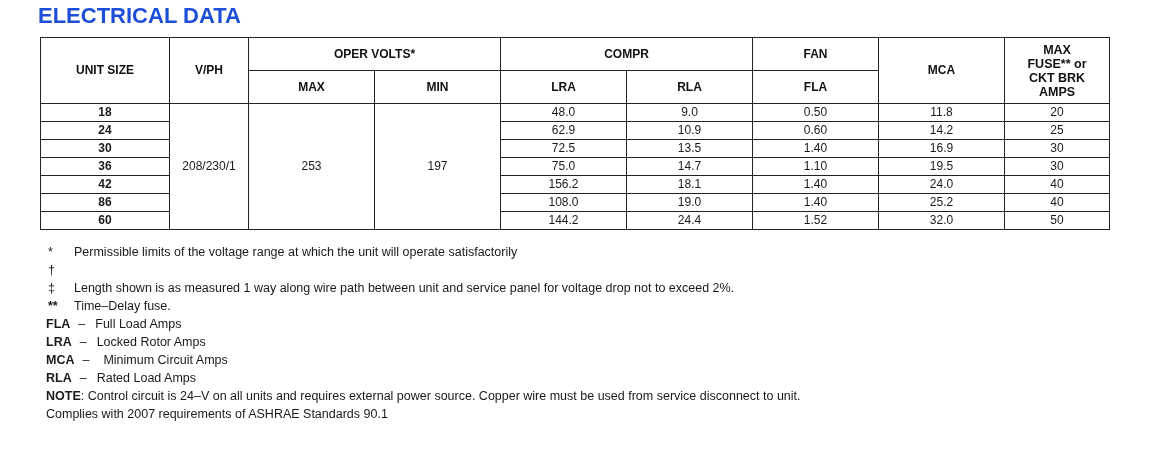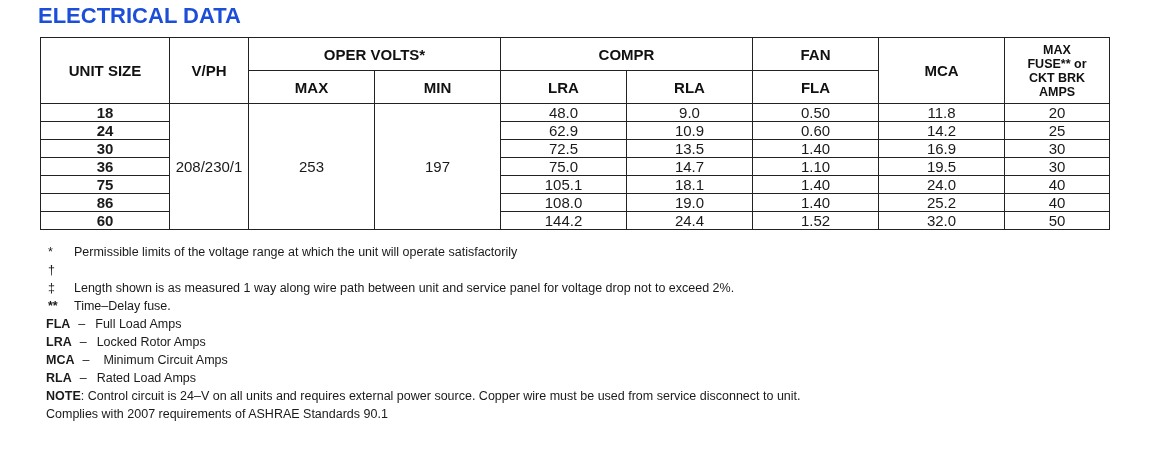--- a/index.html
+++ b/index.html
@@ -11,21 +11,21 @@
     position: absolute; left: 38px; top: 3px;
     font-size: 22px; font-weight: bold; letter-spacing: 0px; color: #1d4ed8;
   }
   table.elec {
     position: absolute; left: 40px; top: 37px;
     border-collapse: collapse; table-layout: fixed;
     width: 1069px;
   }
   table.elec td, table.elec th {
     border: 1px solid #222; padding: 0; text-align: center;
-    font-size: 15px; line-height: 17px; height: 17px;
+    font-size: 12px; line-height: 17px; height: 17px;
   }
   table.elec th { font-weight: bold; color: #111; }
   table.elec tr.h1 th { height: 32px; }
   table.elec tr.h2 th { height: 32px; }
   table.elec th.tall { line-height: 14px; font-size: 12.5px; }
   table.elec td.unit { font-weight: bold; margin-top: 36px; }
   table.elec td.merged { vertical-align: middle; }
   .notes {
     position: absolute; left: 46px; top: 243px; width: 1100px;
     font-size: 12.5px; line-height: 18px; color: #1a1a1a;
@@ -106,22 +106,22 @@
   </tr>
   <tr>
     <td class="unit">36</td>
     <td>75.0</td>
     <td>14.7</td>
     <td>1.10</td>
     <td>19.5</td>
     <td>30</td>
   </tr>
   <tr>
-    <td class="unit">75</td>
-    <td>105.1</td>
+    <td class="unit">42</td>
+    <td>156.2</td>
     <td>18.1</td>
     <td>1.40</td>
     <td>24.0</td>
     <td>40</td>
   </tr>
   <tr>
     <td class="unit">86</td>
     <td>108.0</td>
     <td>19.0</td>
     <td>1.40</td>

